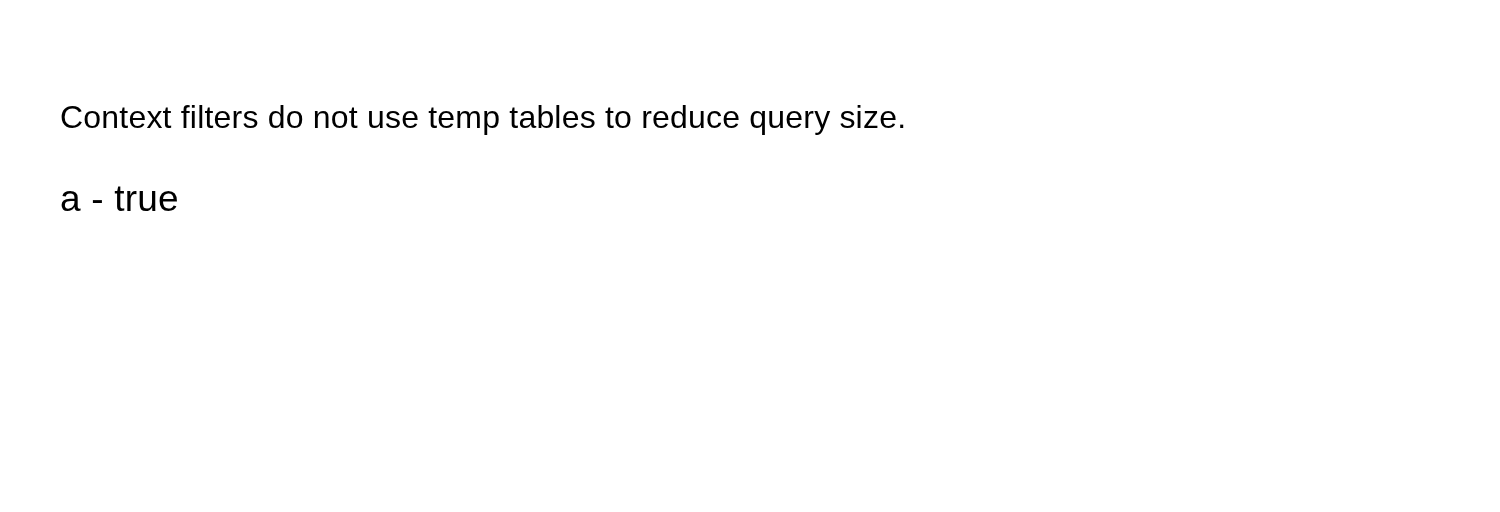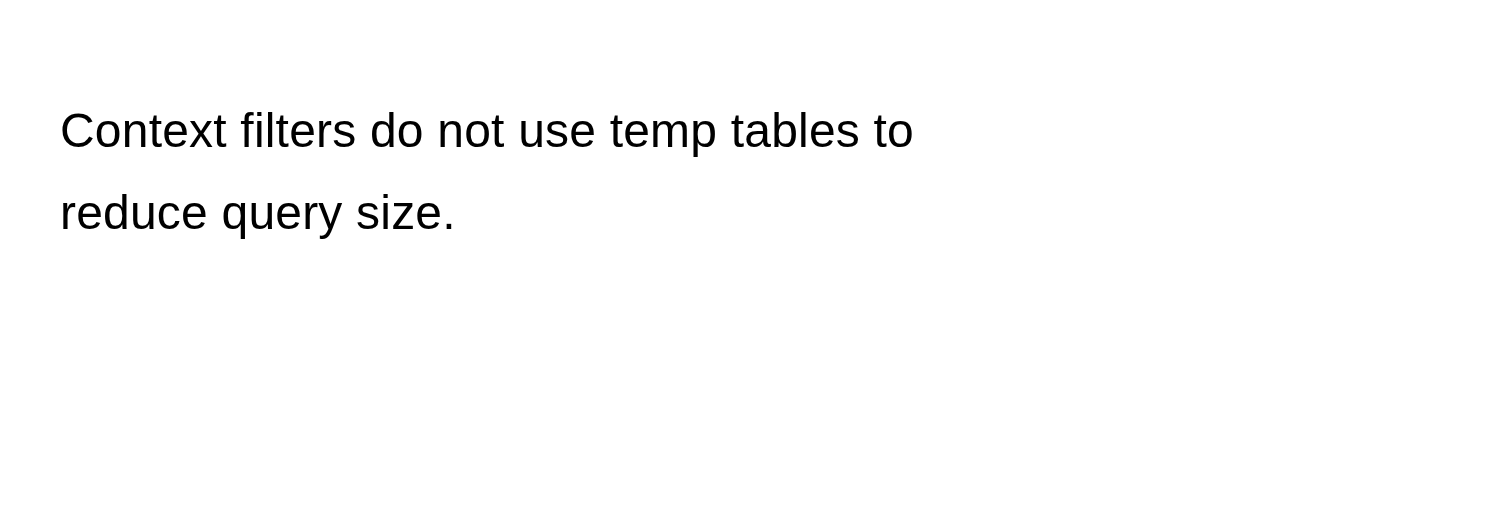--- a/index.html
+++ b/index.html
@@ -12,35 +12,36 @@
       height: 512px;
       background: #ffffff;
       font-family: -apple-system, BlinkMacSystemFont, "Segoe UI", Helvetica, Arial, sans-serif;
       color: #000000;
     }
     .container {
       padding: 90px 60px 0 60px;
       width: 1080px;
     }
     .question-text {
-      font-size: 48px;
+      font-size: 32px;
       line-height: 1.7;
       font-weight: 400;
       letter-spacing: 0.2px;
     }
     .options {
       margin-top: 22px;
     }
     .option {
       font-size: 37px;
       line-height: 1.8;
       font-weight: 400;
       letter-spacing: 0.2px;
     }
   </style>
 </head>
 <body>
 
 <div class="container">
   <div class="question-text">Context filters do not use temp tables to reduce query size.</div>
   <div class="options">
+    <div class="option">a - true</div>
   </div>
 </div>
 
 </body></html>

